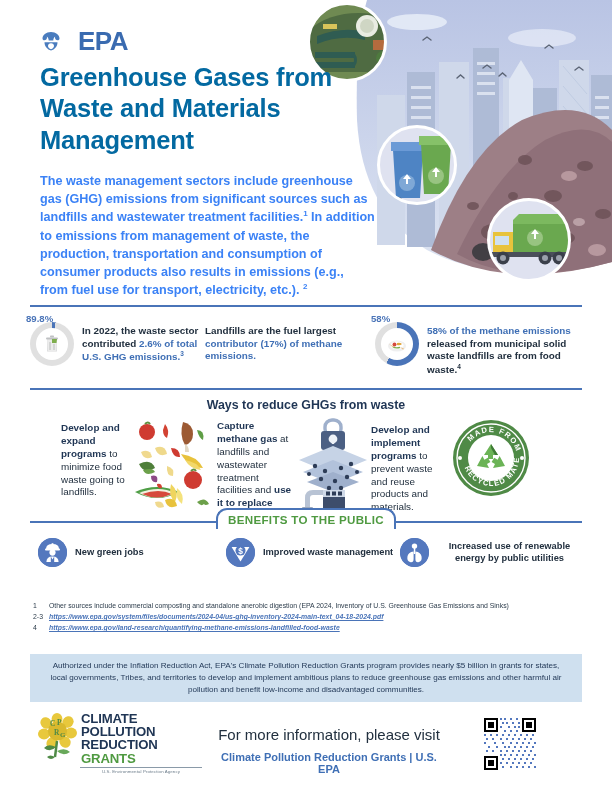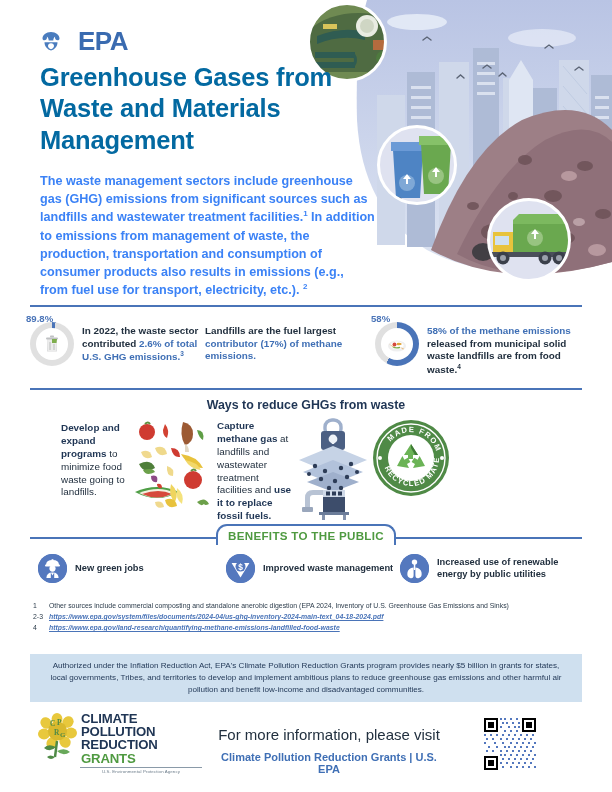--- a/index.html
+++ b/index.html
@@ -58,21 +58,21 @@
   }
   .ways{position:absolute;left:34px;top:418px;width:548px;display:flex;align-items:flex-start;margin-left:27px;}
   .way-txt{font-size:9.9px;line-height:1.3;color:#22303f;}
   .way-txt b{color:#1f3554;}
   .w1{width:70px;padding-top:4px;}
   .w2{width:78px;padding-top:2px;}
   .w3{width:80px;padding-top:6px;}
   .w-art{flex:none;}
 
   
-  .ben-band{position:absolute;left:30px;top:524px;width:552px;height:74px;}
+  .ben-band{position:absolute;left:30px;top:508px;width:552px;height:74px;text-align:center;}
   .ben-rule{position:absolute;top:13px;height:2px;background:#4a74b8;}
   .ben-tab{
     position:absolute;left:186px;top:0px;width:180px;height:21px;
     border:2px solid #4a74b8;border-bottom:none;border-radius:11px 11px 0 0;
     box-sizing:border-box;background:#fff;
     display:flex;align-items:center;justify-content:center;
   }
   .ben-tab span{font-size:11.6px;font-weight:bold;color:#4f9a41;letter-spacing:0.3px;}
   .ben-items{position:absolute;top:30px;left:8px;width:544px;display:flex;}
   .ben{display:flex;align-items:center;gap:8px;}
@@ -433,20 +433,23 @@
           </g>
         <rect x="28" y="79" width="22" height="15" fill="#3d4d6b"></rect>
         <path d="M10 80 q0 -8 8 -8 h10 v5 h-10 q-3 0 -3 3 v12 h-5 z" fill="#b8c3d4"></path>
         <rect x="7" y="89" width="11" height="5" rx="1" fill="#9aa7bc"></rect>
         <rect x="24" y="94" width="30" height="3" fill="#6b7c99"></rect>
         <rect x="27" y="97" width="3" height="5" fill="#8593ad"></rect>
           <rect x="48" y="97" width="3" height="5" fill="#8593ad"></rect>
       </svg>
     </div>
 
+    <div class="way-txt w3">
+      <b>Develop and implement programs</b><span> to prevent waste and reuse products and materials.</span>
+    </div>
 
     <div class="w-art" style="width:80px;">
       <svg width="80" height="80" viewBox="0 0 80 80">
         <defs>
           <path id="topArc" d="M 14 40 A 26 26 0 0 1 66 40"></path>
           <path id="botArc" d="M 12 40 A 28 28 0 0 0 68 40"></path>
         </defs>
         <circle cx="40" cy="40" r="38" fill="#4f8a46"></circle>
         <circle cx="40" cy="40" r="34" fill="none" stroke="#ffffff" stroke-width="1.4"></circle>
         <circle cx="40" cy="40" r="23" fill="#ffffff"></circle>

